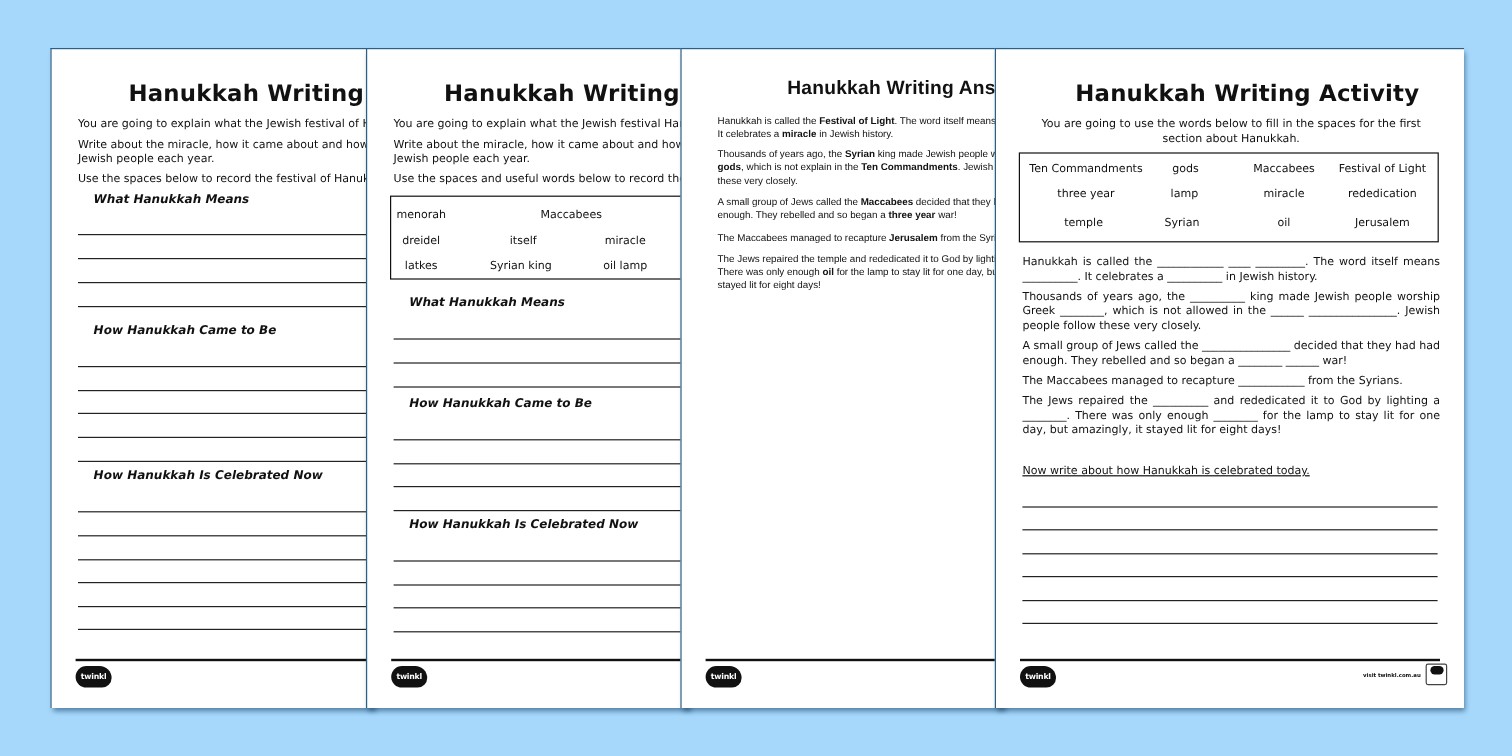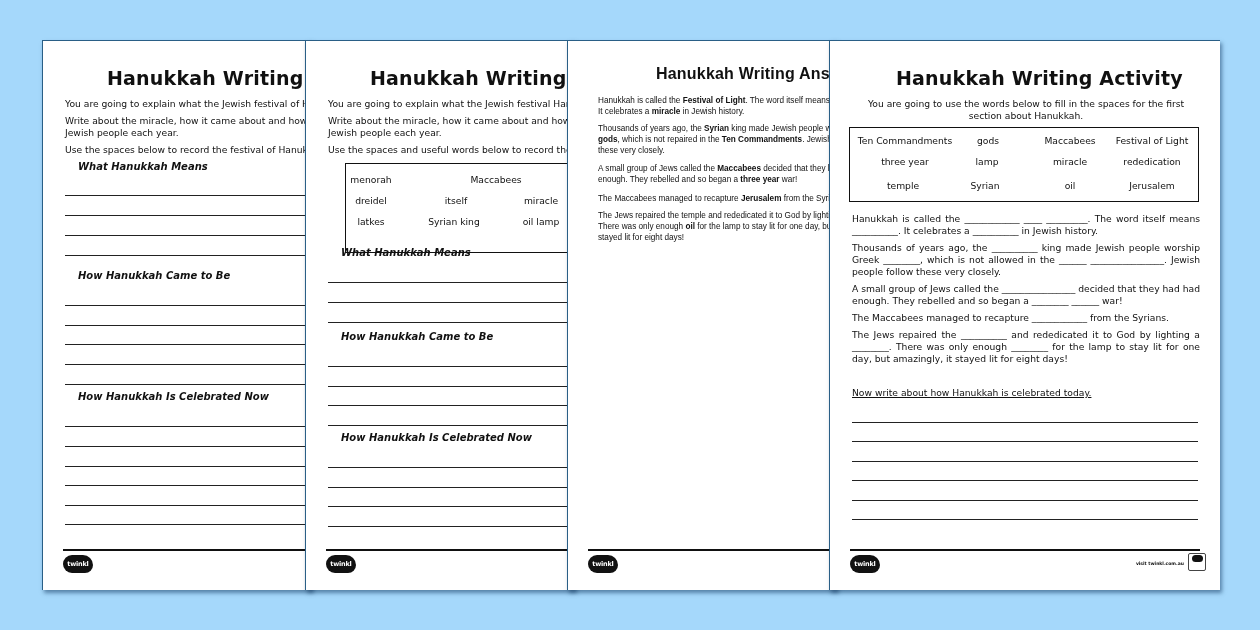--- a/index.html
+++ b/index.html
@@ -167,21 +167,21 @@
   <div class="footer-rule" style="top:508px;"></div>
   <div class="logo" style="top:514px;">twinkl</div>
 </div>
 
 <div class="page" id="p2">
   <div class="title" style="left:64px;">Hanukkah Writing Activity</div>
   <div class="body-text" style="top:57px;">You are going to explain what the Jewish festival Hanukkah is about.</div>
   <div class="body-text" style="top:74px;">Write about the miracle, how it came about and how it is celebrated by</div>
   <div class="body-text" style="top:86px;">Jewish people each year.</div>
   <div class="body-text" style="top:103px;">Use the spaces and useful words below to record the festival of Hanukkah.</div>
-  <div class="wordbox" style="left:19px; top:122px; width:300px; height:90px;margin-left:20px;">
+  <div class="wordbox" style="left:19px; top:122px; width:300px; height:70px;">
     <div class="word" style="left:25px; top:10px;">menorah</div>
     <div class="word" style="left:150px; top:10px;">Maccabees</div>
     <div class="word" style="left:25px; top:31px;">dreidel</div>
     <div class="word" style="left:110px; top:31px;">itself</div>
     <div class="word" style="left:195px; top:31px;">miracle</div>
     <div class="word" style="left:25px; top:52px;">latkes</div>
     <div class="word" style="left:108px; top:52px;">Syrian king</div>
     <div class="word" style="left:195px; top:52px;">oil lamp</div>
   </div>
   <div class="heading" style="top:206px;">What Hanukkah Means</div>
@@ -203,21 +203,21 @@
 </div>
 
 <div class="page" id="p3">
   <div class="title" style="left:88px; top:24px; font-size:16px; font-family:'Liberation Sans', sans-serif;">Hanukkah Writing Answers</div>
   <div class="ans-p" style="top:54px;">
     <span>Hanukkah is called the </span><b>Festival of Light</b><span>. The word itself means rededication.</span><br>
     <span>It celebrates a </span><b>miracle</b><span> in Jewish history.</span>
   </div>
   <div class="ans-p" style="top:82px;">
     <span>Thousands of years ago, the </span><b>Syrian</b><span> king made Jewish people worship Greek</span><br>
-    <b>gods</b><span>, which is not repaired in the </span><b>Ten Commandments</b><span>. Jewish people follow</span><br>
+    <b>gods</b><span>, which is not explain in the </span><b>Ten Commandments</b><span>. Jewish people follow</span><br>
     <span>these very closely.</span>
   </div>
   <div class="ans-p" style="top:122px;">
     <span>A small group of Jews called the </span><b>Maccabees</b><span> decided that they had had</span><br>
     <span>enough. They rebelled and so began a </span><b>three year</b><span> war!</span>
   </div>
   <div class="ans-p" style="top:152px;">
     <span>The Maccabees managed to recapture </span><b>Jerusalem</b><span> from the Syrians.</span>
   </div>
   <div class="ans-p" style="top:169px;">

